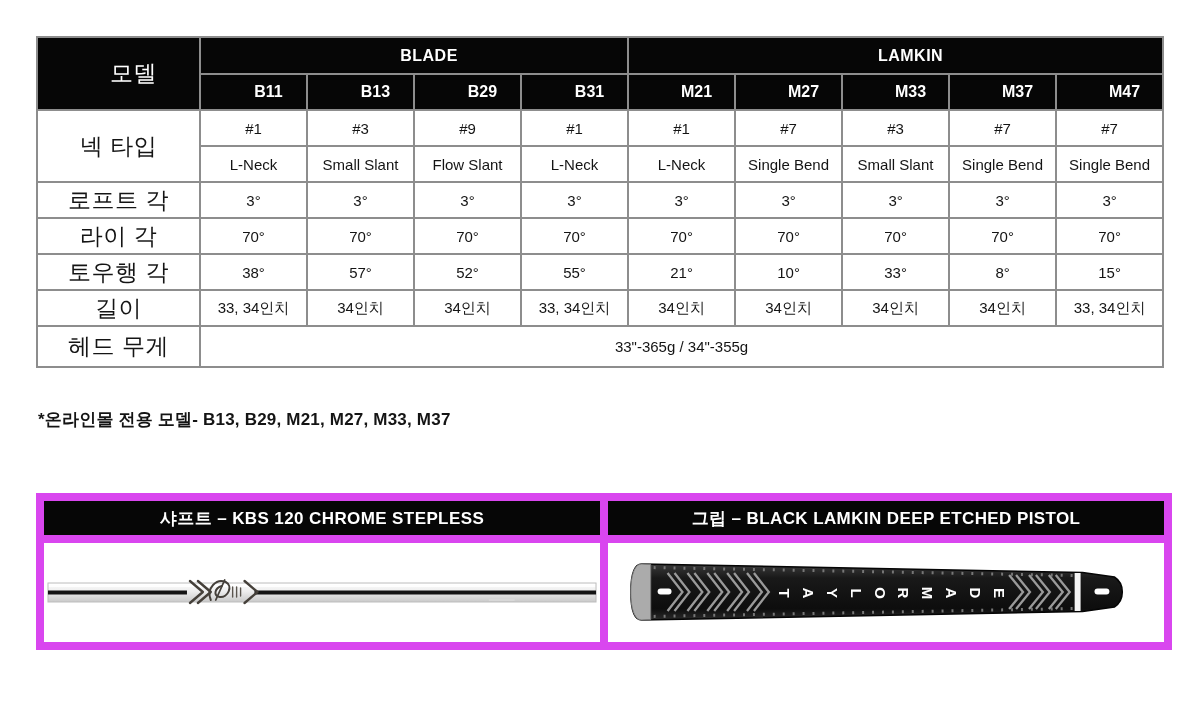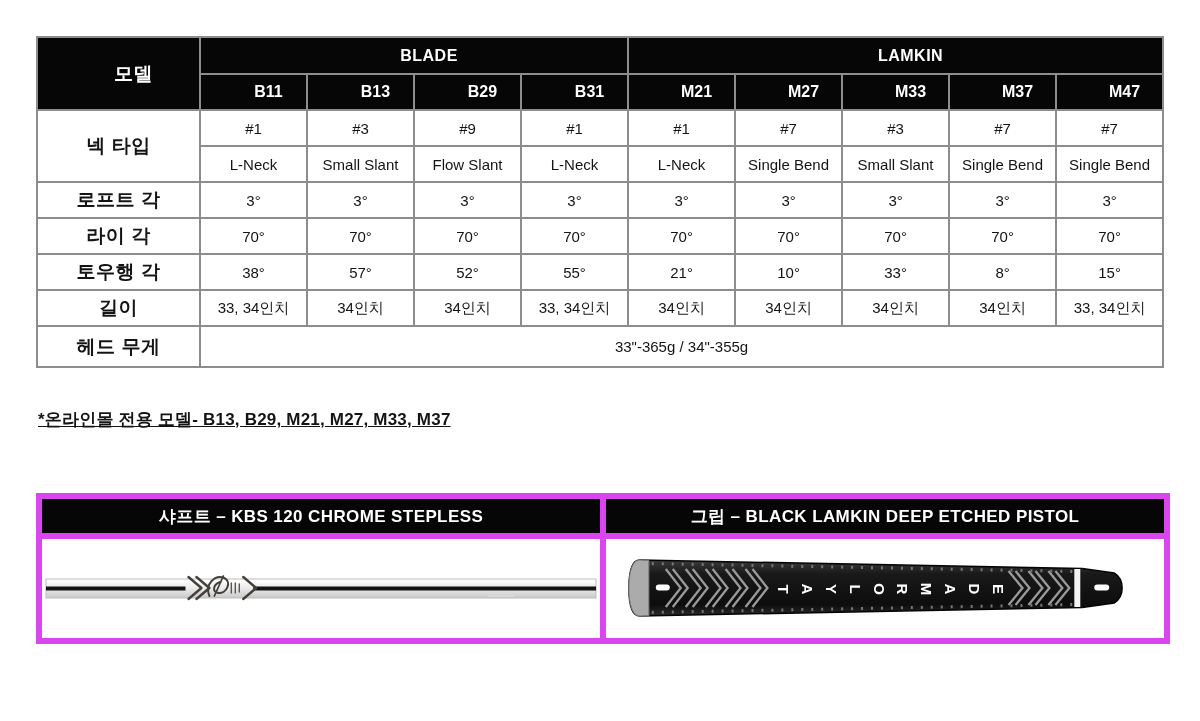--- a/index.html
+++ b/index.html
@@ -7,37 +7,37 @@
        font-family:"Liberation Sans","DejaVu Sans",sans-serif;color:#141414;}
   .page{position:relative;width:1200px;height:721px;background:#fff;}
 
   
   .spec-table{position:absolute;left:36px;top:36px;width:1128px;
               border-collapse:collapse;table-layout:fixed;}
   .spec-table th,.spec-table td{border:2px solid #8d8d8d;text-align:center;
               vertical-align:middle;padding:0 2px;font-weight:normal;
               font-size:15px;color:#141414;background:#fff;overflow:hidden;white-space:nowrap;}
   .spec-table .blk{background:#060606;color:#ffffff;font-weight:bold;font-size:16px;padding-left:32px;}
-  .spec-table .rowlabel{font-weight:bold;font-size:19px;letter-spacing:0.5px;}
+  .spec-table .rowlabel{font-weight:normal;font-size:23px;letter-spacing:0.5px;}
   .spec-table .grp{font-size:16px;letter-spacing:0.5px;}
   tr.rh1 > *{height:35px;}
   tr.rh2 > *{height:34px;}
   tr.rh3 > *{height:34px;}
   tr.rh9 > *{height:39px;}
 
   
   .note{position:absolute;left:38px;font-size:17px;font-weight:bold;
-        letter-spacing:0.2px;color:#141414;text-decoration:underline;}
+        letter-spacing:0.2px;color:#141414;}
   .note-online{top:408px;}
   .note-disclaimer{top:675px;}
 
   
   .lower-table{position:absolute;left:36px;top:493px;width:1128px;
                border-collapse:collapse;table-layout:fixed;}
-  .lower-table th,.lower-table td{border:6px solid #d946ef;padding:0;vertical-align:middle;}
+  .lower-table th,.lower-table td{border:8px solid #d946ef;padding:0;vertical-align:middle;}
   .lower-table th{height:34px;background:#060606;color:#fff;font-size:17px;
                   font-weight:bold;letter-spacing:0.4px;text-align:center;}
   .lower-table td{height:99px;background:#fff;}
   .panel-img{display:block;width:100%;height:99px;}
 
   .grip-letter{fill:#ffffff;font-size:15px;font-weight:bold;
                font-family:"Liberation Sans","DejaVu Sans",sans-serif;}
 </style>
 </head>
 <body>

